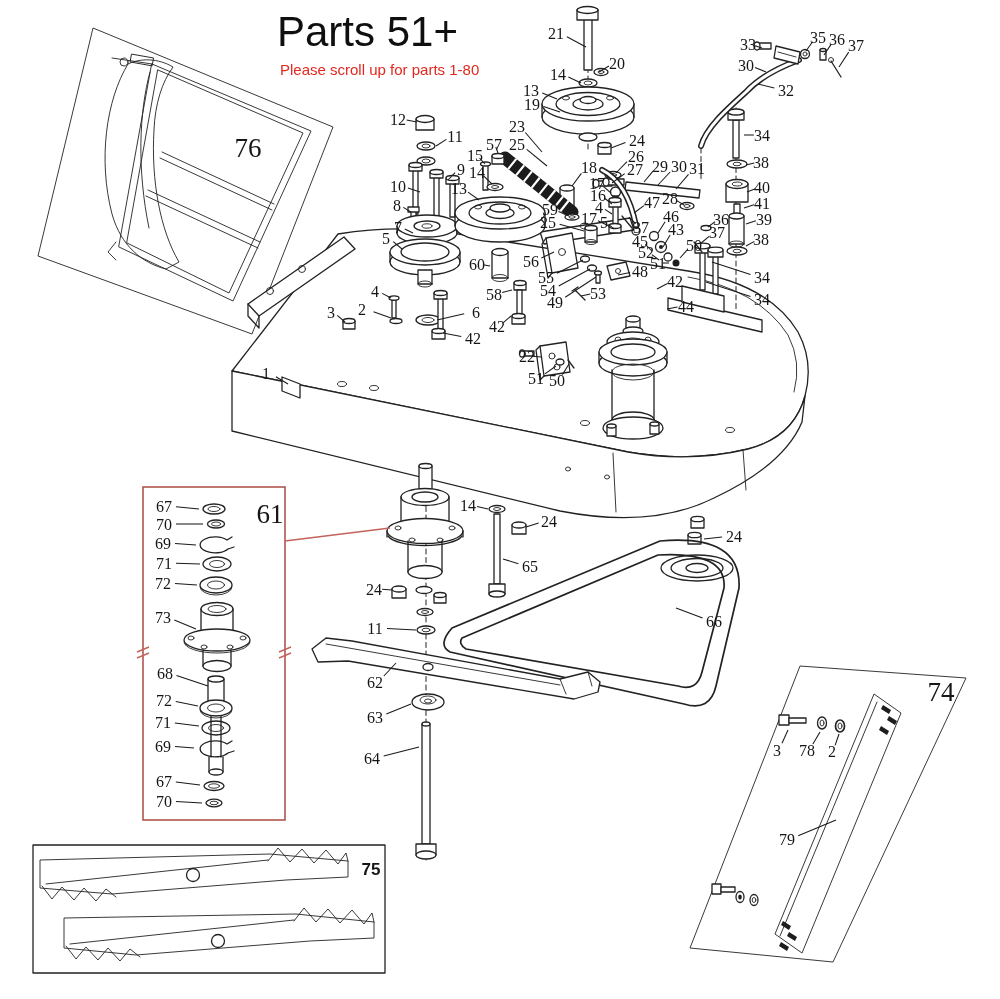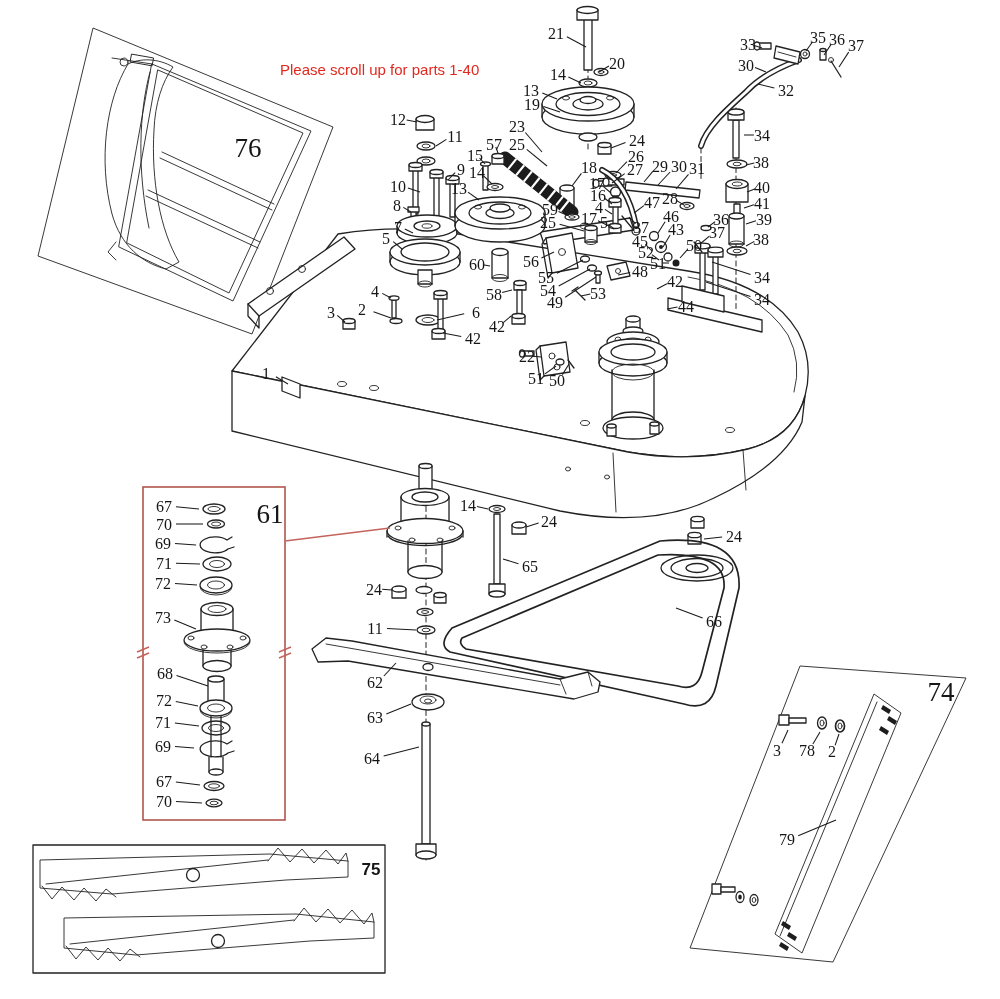--- a/index.html
+++ b/index.html
@@ -627,15 +627,16 @@
         <text x="807" y="755.5" class="plabel">78</text>
         <line x1="835.1" y1="745.3" x2="839" y2="734" class="leader"></line>
         <text x="832" y="756.5" class="plabel">2</text>
         <line x1="798.2" y1="835.7" x2="836" y2="820" class="leader"></line>
         <text x="787" y="844.5" class="plabel">79</text>
         <text x="371" y="875" class="plabel bold">75</text>
         <text x="248" y="157" class="plabel big">76</text>
       </g>
 </svg>
 
-<div class="subtitle">Please scroll up for parts 1-40</div>
+<div class="title">Parts 51+</div>
+<div class="subtitle">Please scroll up for parts 1-80</div>
 
 </div>
 
 </body></html>

